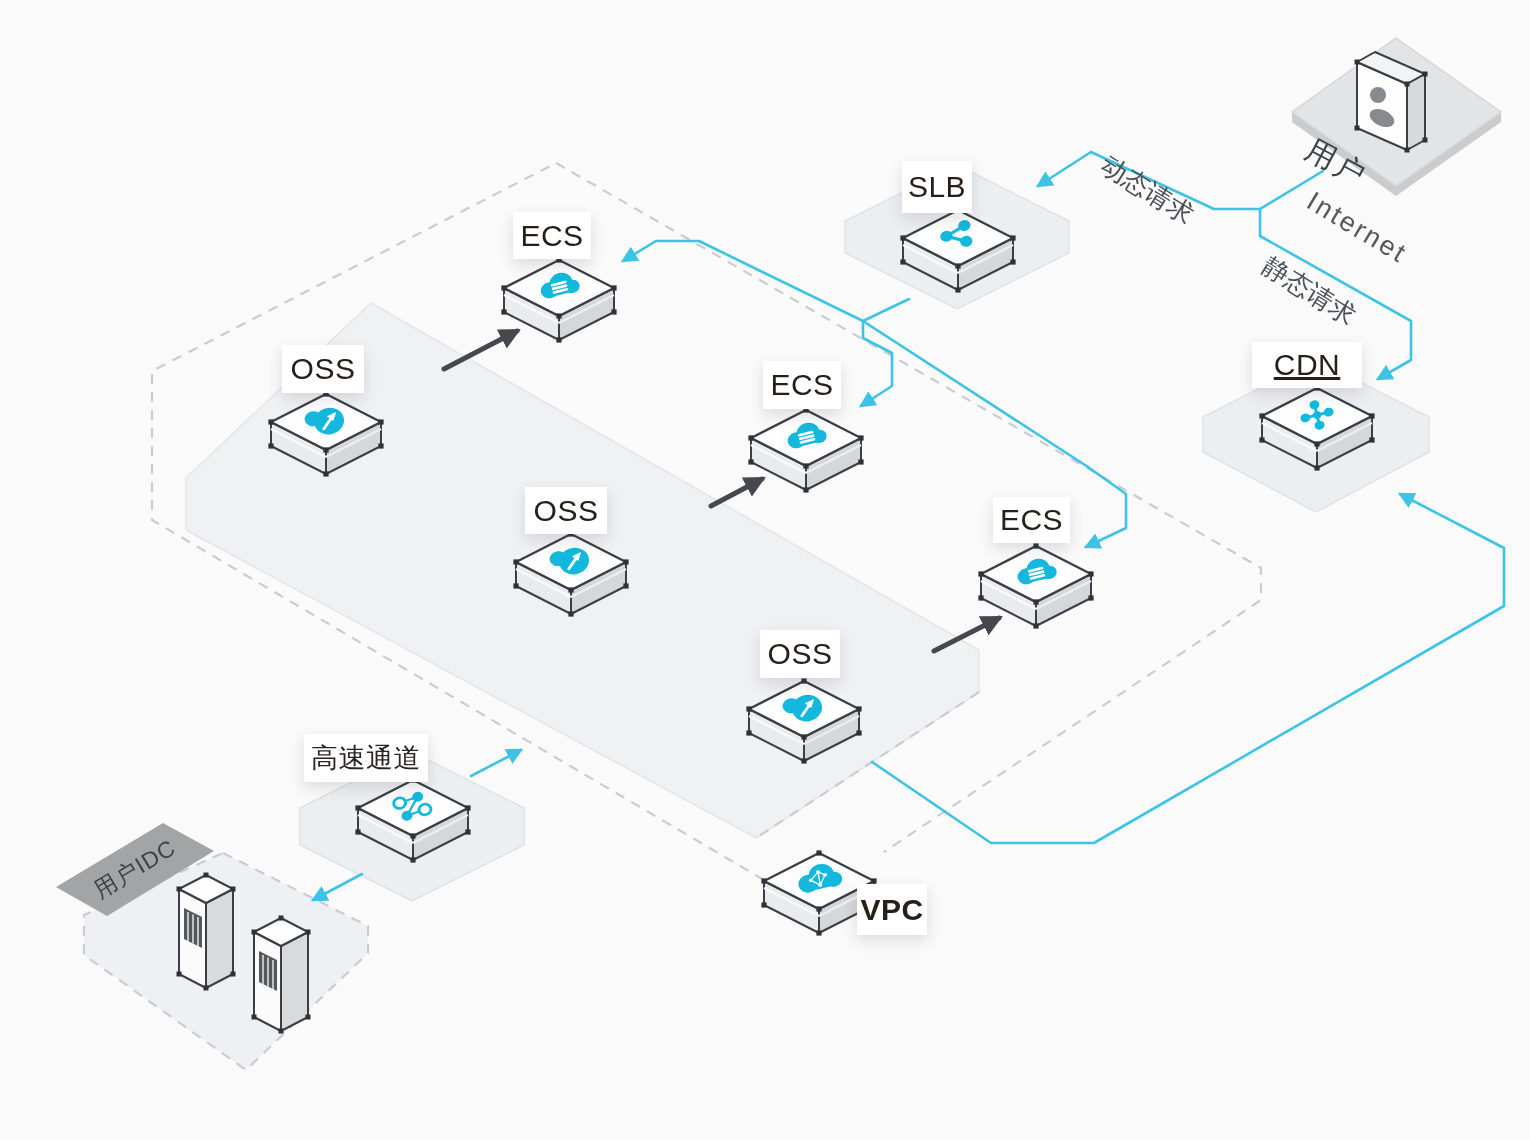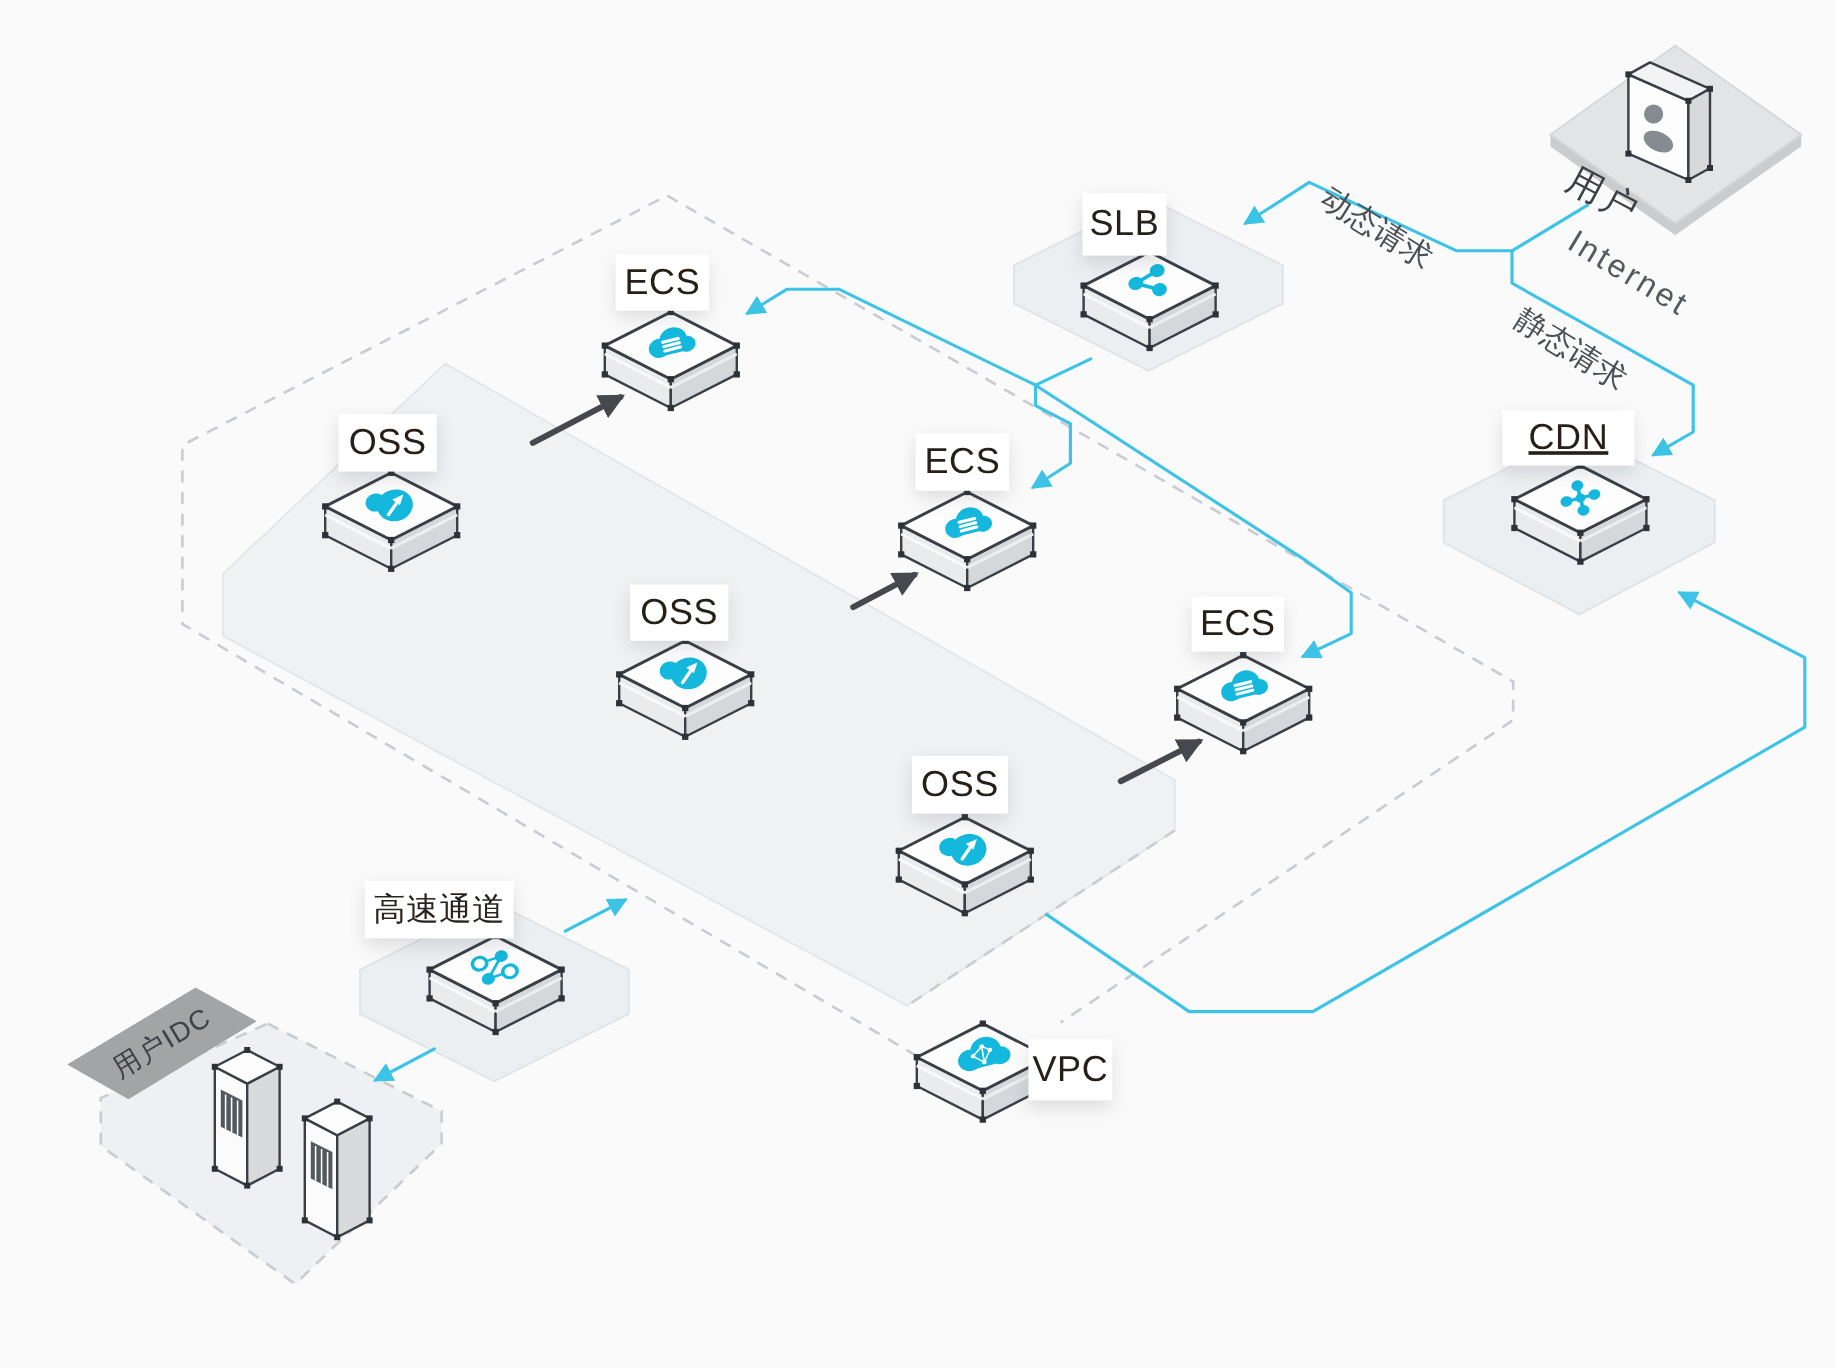--- a/index.html
+++ b/index.html
@@ -358,21 +358,21 @@
 </svg>
 
 <div class="lbl" style="left:886px;top:161px;width:70px;height:52px;">SLB</div>
 <div class="lbl" style="left:497px;top:212px;width:78px;height:47px;">ECS</div>
 <div class="lbl" style="left:747px;top:361px;width:78px;height:48px;">ECS</div>
 <div class="lbl" style="left:977px;top:497px;width:77px;height:46px;">ECS</div>
 <div class="lbl" style="left:266px;top:345px;width:82px;height:48px;">OSS</div>
 <div class="lbl" style="left:509px;top:487px;width:82px;height:47px;">OSS</div>
 <div class="lbl" style="left:744px;top:630px;width:80px;height:48px;">OSS</div>
 <div class="lbl" style="left:1236px;top:342px;width:110px;height:46px;text-decoration:underline;">CDN</div>
-<div class="lbl" style="left:841px;top:866px;width:70px;height:51px;">VPC</div>
+<div class="lbl" style="left:841px;top:884px;width:70px;height:51px;font-weight:bold;">VPC</div>
 <div class="lbl cn" style="left:288px;top:734px;width:124px;height:48px;">高速通道</div>
 
 <div class="rot user" style="left:1320px;top:163px;--r:28deg;">用户</div>
 <div class="rot net" style="left:1341px;top:228px;--r:31deg;">Internet</div>
 <div class="rot" style="left:1131px;top:190px;--r:32deg;">动态请求</div>
 <div class="rot" style="left:1293px;top:291px;--r:32deg;">静态请求</div>
 <div class="rot idc" style="left:119px;top:869px;--r:-31deg;">用户IDC</div>
 </div>
 
 </body></html>

